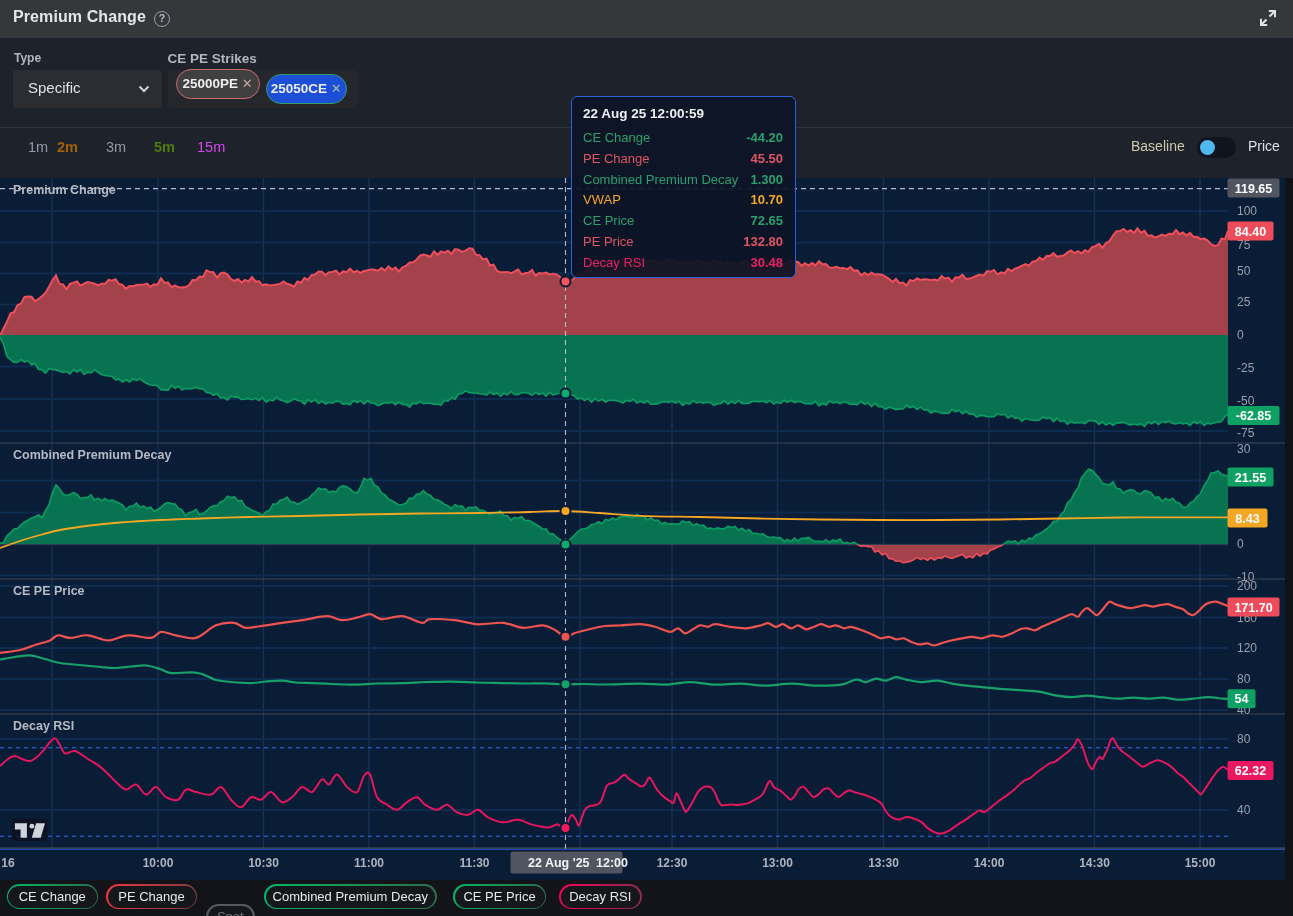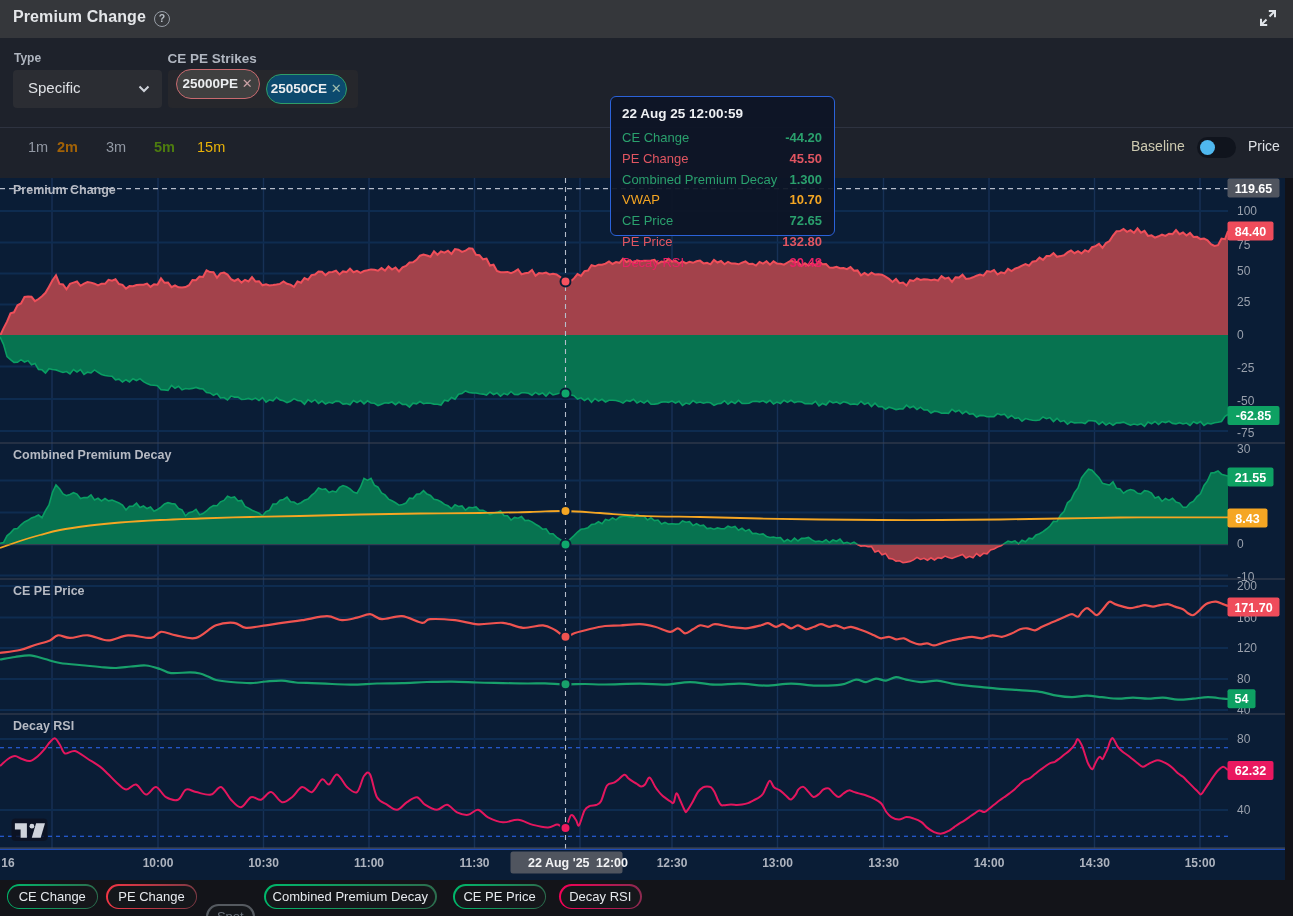--- a/index.html
+++ b/index.html
@@ -21,26 +21,26 @@
 <div class="abs" style="left:14px;top:51px;font-size:12px;font-weight:700;color:#b0b6c0;">Type</div>
 <div class="abs" style="left:13px;top:70px;width:149px;height:38px;background:#2b2d33;border-radius:4px;">
 <div class="abs" style="left:15px;top:9px;font-size:15px;color:#dfe1e5;">Specific</div>
 <svg class="abs" style="right:12px;top:14px;" width="12" height="10" viewBox="0 0 12 10">
       <path d="M1.5,2.5 L6,7 L10.5,2.5" stroke="#cfd3da" stroke-width="2" fill="none"></path>
     </svg>
 </div>
 <div class="abs" style="left:167.5px;top:51px;font-size:13.5px;font-weight:700;color:#b0b6c0;">CE PE Strikes</div>
 <div class="abs" style="left:167.5px;top:70px;width:190px;height:38px;background:#26272c;border-radius:4px;"></div>
 <div class="abs" style="left:175.5px;top:69px;width:84px;height:30px;border:1.3px solid #c96a6f;background:#404040;border-radius:15px;color:#eceef0;font-size:13.5px;font-weight:700;line-height:27.5px;text-align:center;">25000PE <span style="color:#c9a0a4;font-weight:400;font-size:13px;">✕</span></div>
-<div class="abs" style="left:266px;top:73.5px;width:80.5px;height:30px;border:1.3px solid #2f9e68;background:#0c4a6e;border-radius:15px;color:#eceef0;font-size:13.5px;font-weight:700;line-height:27.5px;text-align:center;">25050CE <span style="color:#9fbcad;font-weight:400;font-size:13px;">✕</span></div>
+<div class="abs" style="left:266px;top:73.5px;width:80.5px;height:30px;border:1.3px solid #2f9e68;background:#1d4ed8;border-radius:15px;color:#eceef0;font-size:13.5px;font-weight:700;line-height:27.5px;text-align:center;">25050CE <span style="color:#9fbcad;font-weight:400;font-size:13px;">✕</span></div>
 <div class="abs" style="left:12px;top:139px;font-size:14.5px;color:#9198a3;font-weight:400;margin-left:16px;">1m</div>
 <div class="abs" style="left:57px;top:139px;font-size:14.5px;color:#a16207;font-weight:700;">2m</div>
 <div class="abs" style="left:106px;top:139px;font-size:14.5px;color:#9198a3;font-weight:400;">3m</div>
 <div class="abs" style="left:154px;top:139px;font-size:14.5px;color:#4d7c0f;font-weight:700;">5m</div>
-<div class="abs" style="left:197px;top:139px;font-size:14.5px;color:#eab308;font-weight:400;">15m</div>
+<div class="abs" style="left:197px;top:139px;font-size:14.5px;color:#d946ef;font-weight:400;">15m</div>
 <div class="abs" style="left:1131px;top:138px;font-size:14px;color:#cdc9af;">Baseline</div>
 <div class="abs" style="left:1197px;top:137px;width:39px;height:21px;background:#10141d;border-radius:11px;">
 <div class="abs" style="left:3px;top:3px;width:15px;height:15px;border-radius:50%;background:#4fb8ef;"></div>
   </div>
 <div class="abs" style="left:1248px;top:138px;font-size:14px;color:#dde0e5;">Price</div>
 <svg width="1293" height="702" viewBox="0 0 1293 702" style="position:absolute;left:0;top:178px;" font-family="Liberation Sans, sans-serif">
 <rect x="0" y="0" width="1285" height="702" fill="#0a1d36"></rect>
 <line x1="52" y1="0" x2="52" y2="670.5" stroke="#173156" stroke-width="1.4"></line>
 <line x1="158" y1="0" x2="158" y2="670.5" stroke="#173156" stroke-width="1.4"></line>
 <line x1="263.5" y1="0" x2="263.5" y2="670.5" stroke="#173156" stroke-width="1.4"></line>
@@ -187,21 +187,21 @@
 <text x="528" y="688.5" font-size="12.5" font-weight="700" fill="#f2f3f5" text-anchor="start">22 Aug '25</text>
 <text x="596" y="688.5" font-size="12.5" font-weight="700" fill="#f2f3f5" text-anchor="start">12:00</text>
 <g transform="translate(14,643)" fill="#cfd3db">
 <rect x="-2.5" y="-2.5" width="36" height="22.5" rx="4" fill="#0c1220" opacity="0.8"></rect>
 <path d="M0.9,2.2 h12 v14.6 h-6.3 v-8.3 h-5.7 z"></path>
 <circle cx="17.9" cy="5.2" r="2.4"></circle>
 <path d="M22.1,2.2 h8.9 l-4.3,14.6 h-8.9 z"></path>
 </g>
 </svg>
 <div class="abs" style="left:1285px;top:178px;width:8px;height:702px;background:#111218;"></div>
-<div class="abs" style="left:571px;top:96px;width:225px;height:140px;background:rgba(13,20,38,0.93);border:1.5px solid #2b62d9;border-radius:6px;z-index:50;padding:9px 12px 0 11px;margin-left:39px;">
+<div class="abs" style="left:571px;top:96px;width:225px;height:182px;background:rgba(13,20,38,0.93);border:1.5px solid #2b62d9;border-radius:6px;z-index:50;padding:9px 12px 0 11px;">
 <div style="font-size:13.5px;font-weight:700;color:#eef0f3;margin-bottom:7px;">22 Aug 25 12:00:59</div>
 <div style="display:flex;justify-content:space-between;font-size:13px;line-height:20.8px;color:#2aa06d;">
       <span>CE Change</span>
       <span style="font-weight:600;">-44.20</span>
     </div>
 <div style="display:flex;justify-content:space-between;font-size:13px;line-height:20.8px;color:#e05561;">
       <span>PE Change</span>
       <span style="font-weight:600;">45.50</span>
     </div>
 <div style="display:flex;justify-content:space-between;font-size:13px;line-height:20.8px;color:#2aa06d;">

